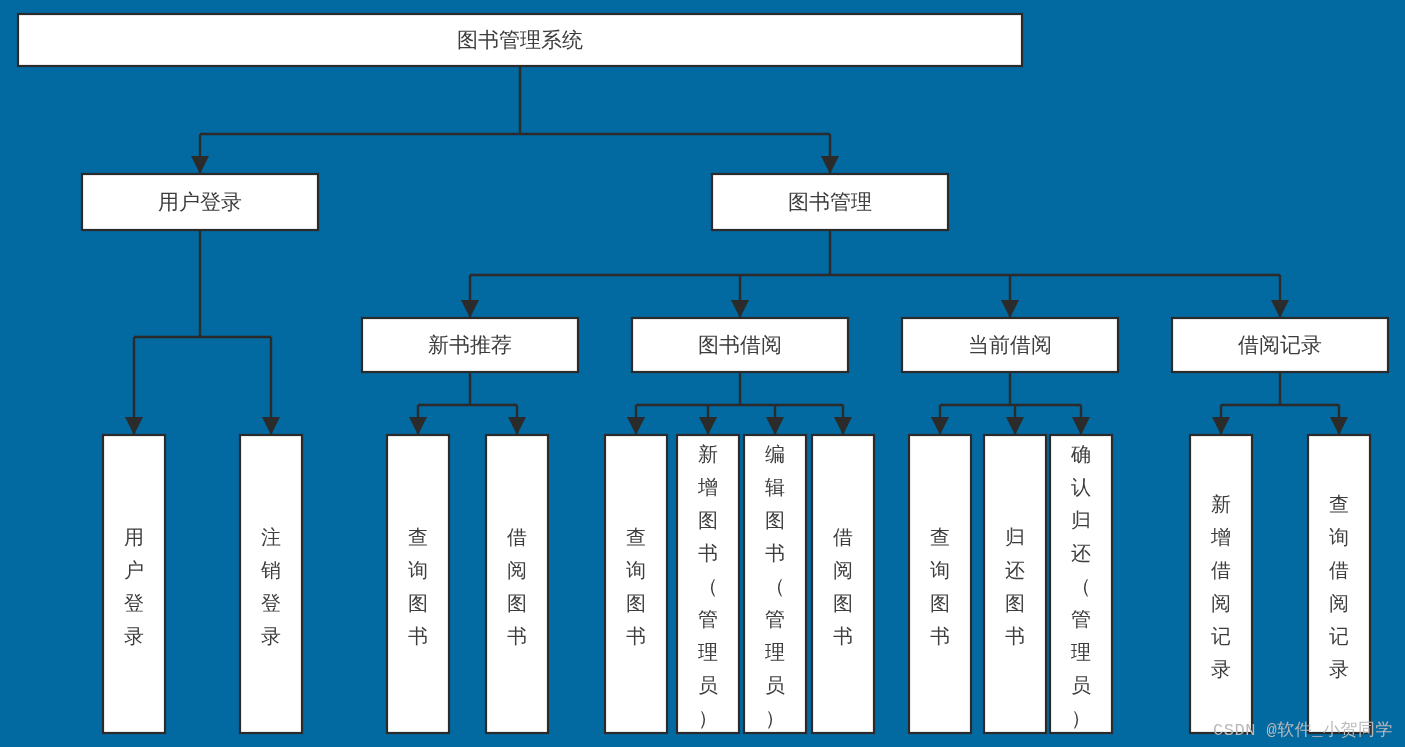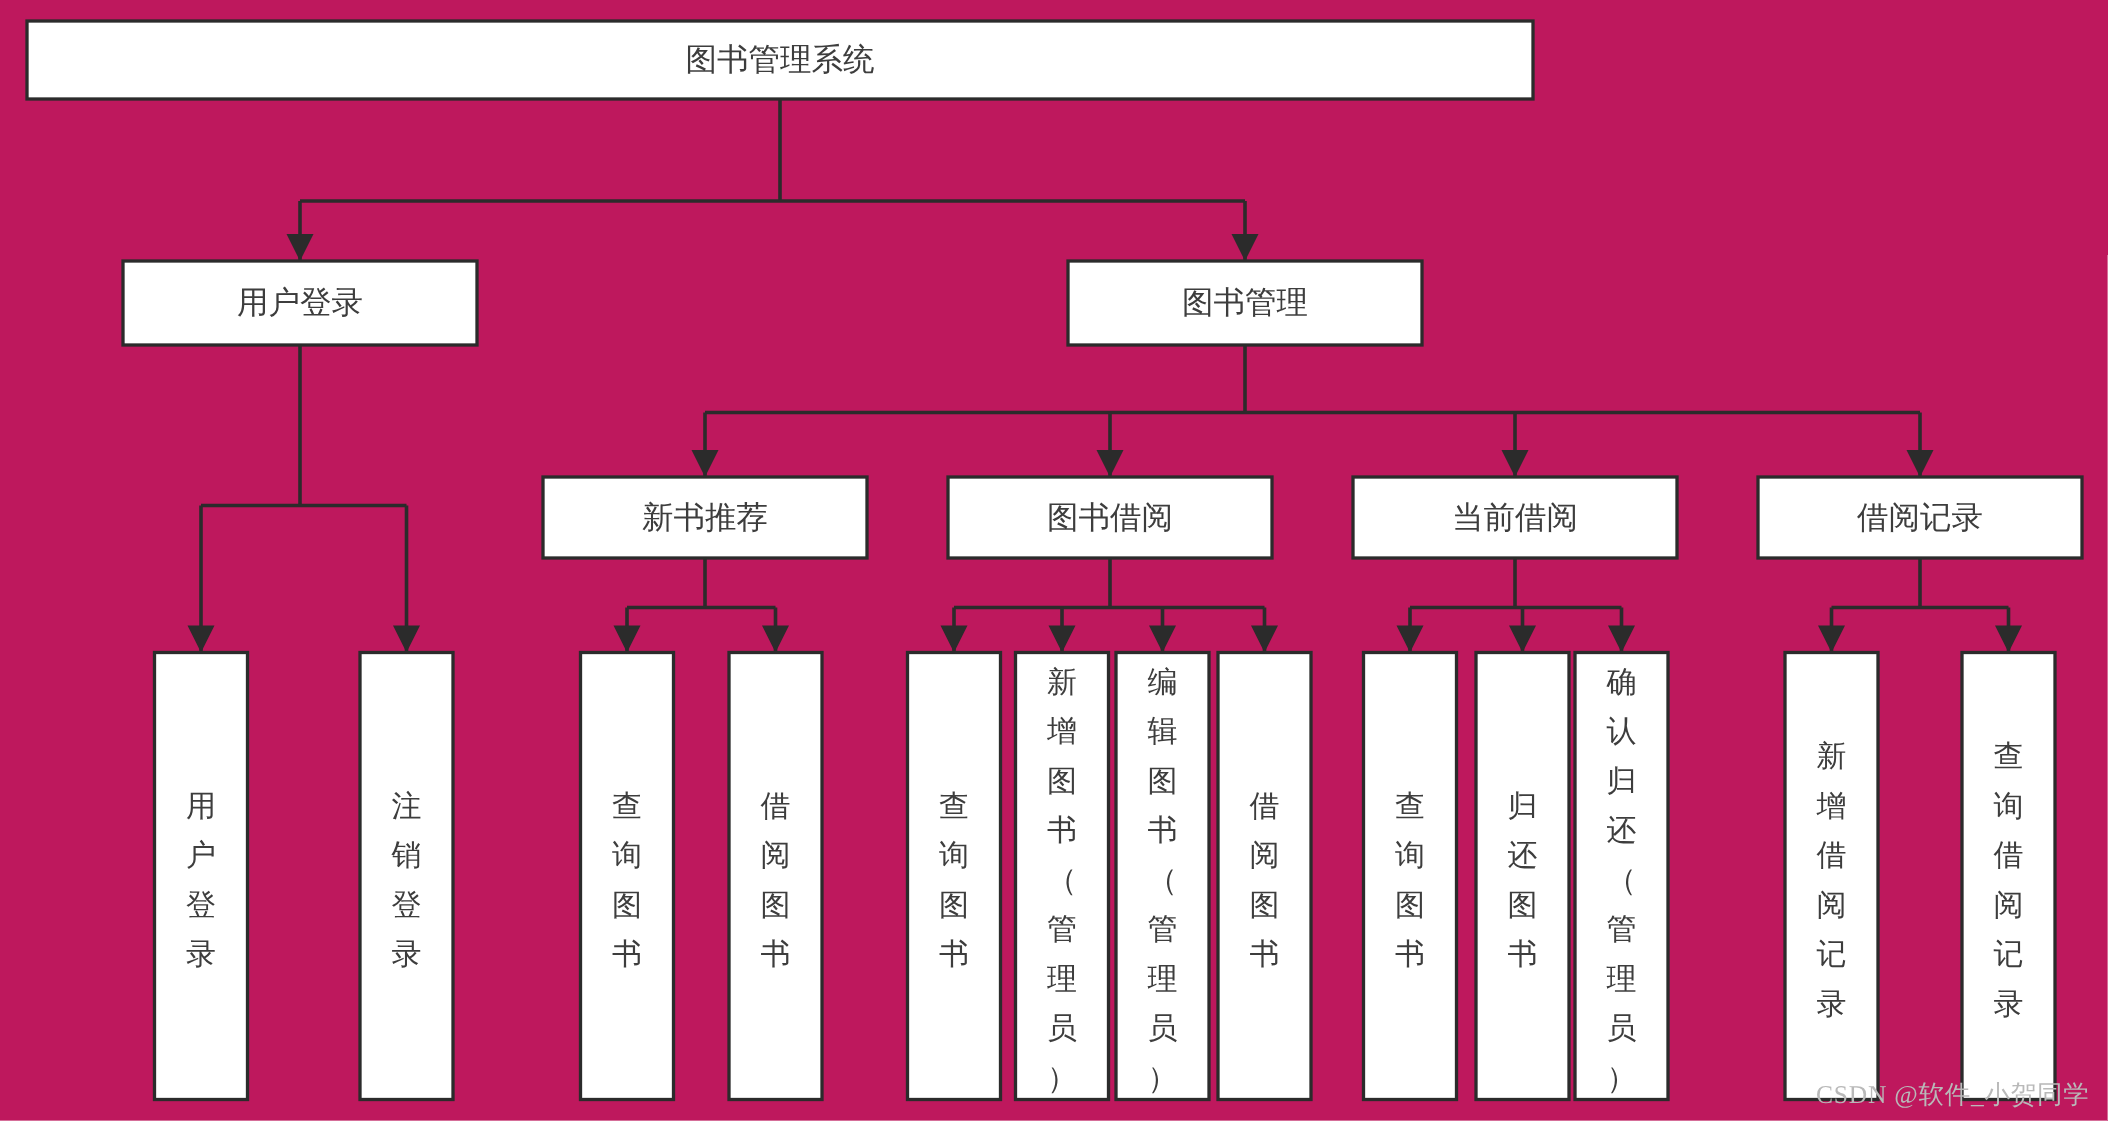--- a/index.html
+++ b/index.html
@@ -10,21 +10,21 @@
   body {
     width: 1405px;
     height: 747px;
     font-family: "DejaVu Sans", "Liberation Sans", sans-serif;
     overflow: hidden;
   }
   #diagram-root {
     position: relative;
     width: 1405px;
     height: 747px;
-    background: #be185d;
+    background: #0369a1;
   }
   svg.flow-canvas {
     position: absolute;
     top: 0;
     left: 0;
     width: 1405px;
     height: 747px;
     display: block;
   }
   .node-box {
@@ -52,21 +52,21 @@
     stroke-linecap: butt;
   }
   .arrow-head {
     fill: #2b2b2b;
     stroke: none;
   }
   .watermark {
     position: absolute;
     right: 12px;
     bottom: 6px;
-    font-family: Liberation Serif, serif;
+    font-family: Liberation Mono, monospace;
     font-size: 17px;
     color: #b9b9b9;
     letter-spacing: 0.5px;
     white-space: nowrap;
     user-select: none;
   }
 </style>
 </head>
 <body>
 

